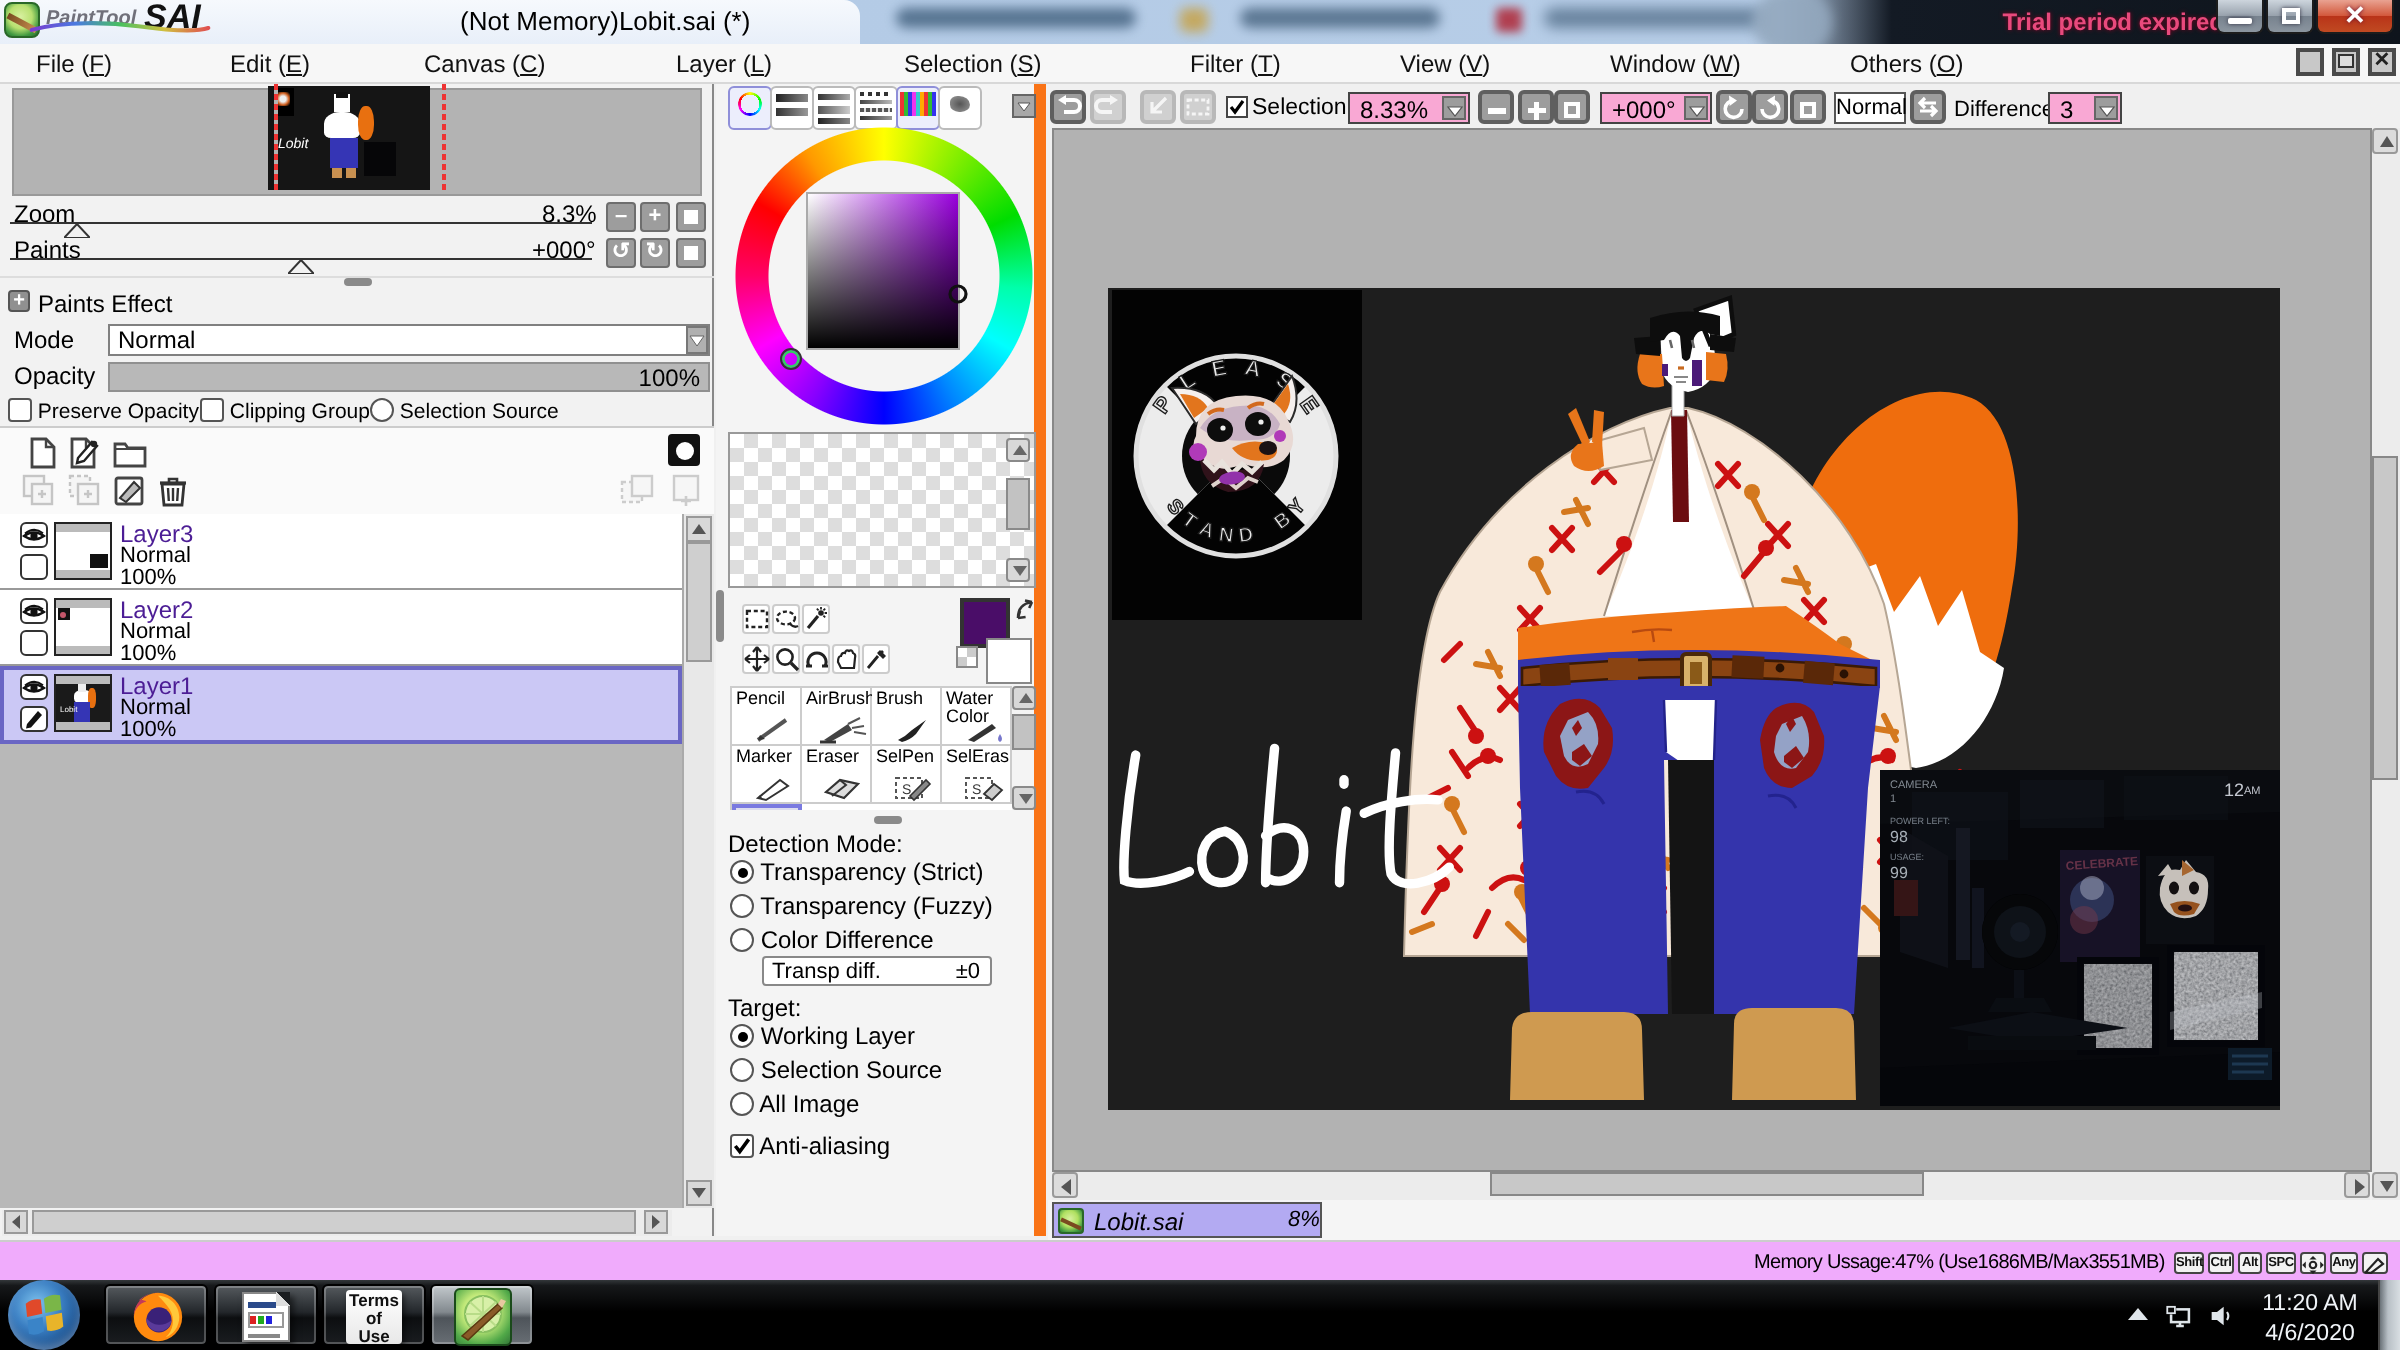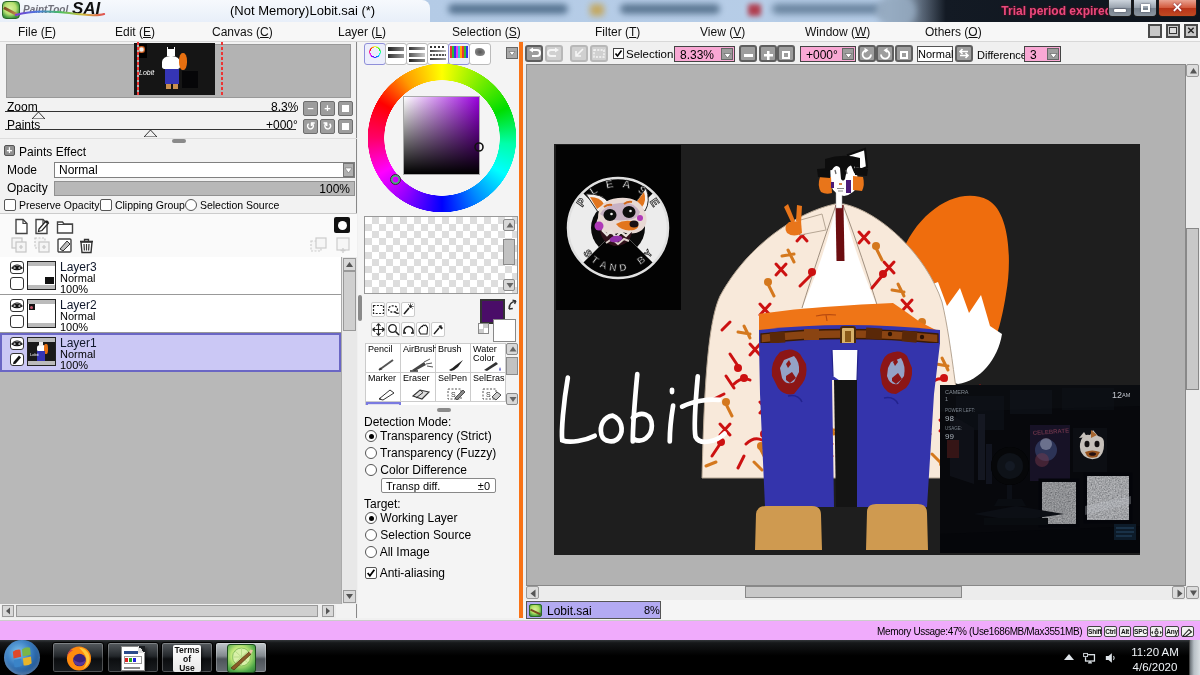--- a/index.html
+++ b/index.html
@@ -39,27 +39,27 @@
 .radio { width:12px; height:12px; background:#fff; border:1px solid #555; border-radius:50%; display:inline-block; vertical-align:-2px; }
 
 #layertools { left:0; top:171px; width:357px; height:46px; background:#fafafa; border-top:1px solid #ccc; border-bottom:1px solid #bbb; }
 
 #layerlist { left:0; top:215px; width:341px; height:347px; background:#b8b8b8; border-top:1px solid #888; }
 .layerrow { left:0; width:341px; height:38px; background:#fff; border-bottom:1px solid #999; }
 .layerrow.sel { background:#cbc8f5; border:2px solid #6a66c4; }
 .eyebox { left:10px; top:4px; width:14px; height:13px; border:1px solid #333; border-radius:3px; background:#fff; }
 .eyebox2 { left:10px; top:20px; width:14px; height:13px; border:1px solid #333; border-radius:3px; background:#fff; }
 .lthumb { left:27px; top:4px; width:29px; height:29px; border:1px solid #222; background:#fff; }
-.lname { left:60px; top:3px; font-size:12px; color:#0f172a; }
+.lname { left:60px; top:3px; font-size:12px; color:#4c1d95; }
 .lmode { left:60px; top:15px; font-size:11px; color:#000; }
 .lpct  { left:60px; top:26px; font-size:11px; color:#000; }
 #layer-vscroll { left:341px; top:215px; width:16px; height:347px; background:#e8e8e8; border-left:1px solid #aaa; }
 #layer-hscroll { left:1px; top:563px; width:335px; height:13px; background:#ececec; }
 
-#midpanel { left:358px; top:42px; width:165px; height:576px; background:#f4f4f4; border-right:4px solid #f97316; }
+#midpanel { left:358px; top:42px; width:165px; height:576px; background:#f4f4f4; border-right:6px solid #f97316; }
 .coloricon { top:3px; width:22px; height:22px; background:#fff; border:1px solid #bbb; border-radius:3px; }
 .coloricon.on { border:1px solid #8f8fd9; background:#eceefc; }
 
 .dm { font-size:12px; color:#000; }
 #wheel { left:9px; top:21px; width:150px; height:150px; border-radius:50%;
   background:conic-gradient(from 300deg,#f00,#f90 28deg,#ff0 60deg,#0d0 125deg,#0fa 155deg,#0ff 180deg,#08f 210deg,#00f 240deg,#80f 270deg,#f0f 300deg,#f06 330deg,#f00);
   -webkit-mask:radial-gradient(circle,transparent 57.5px,#000 58px,#000 74px,transparent 74.5px); mask:radial-gradient(circle,transparent 57.5px,#000 58px,#000 74px,transparent 74.5px);
   box-shadow:0 0 0 1px #ccc; }
 #svsq { left:45px; top:54px; width:77px; height:79px; border:1px solid #aaa;
   background:linear-gradient(to bottom, rgba(0,0,0,0), #000), linear-gradient(to right, #fff, #9900dd); }
@@ -82,21 +82,21 @@
 #canvasview { left:2px; top:22px; width:660px; height:522px; background:#b2b2b2; border:1px solid #888; }
 #vscroll { left:662px; top:22px; width:14px; height:536px; background:#ececec; }
 #hscroll { left:2px; top:544px; width:659px; height:14px; background:#ececec; }
 #thecanvas { left:30px; top:102px; width:586px; height:411px; background:#1e1e1e; }
 .qbtn { top:3px; width:18px; height:17px; background:#9d9d9d; border:2px solid #5f5f5f; border-radius:3px; }
 .qbtn.dis { opacity:.38; }
 .combo { height:16px; background:#f9a8d4; border:1px solid #444; font-size:12px; padding:1px 0 0 5px; }
 .combtn { position:absolute; right:1px; top:1px; width:12px; height:12px; background:#9d9d9d; border:1px solid #666; }
 .sbtn2 { width:13px; height:13px; background:#dcdcdc; border:1px solid #999; border-radius:2px; }
 
-#tabrow { left:524px; top:600px; width:676px; height:20px; background:#f5f5f5; }
+#tabrow { left:524px; top:600px; width:676px; height:20px; background:#f5f5f5;font-style:italic; }
 #saitab { left:2px; top:1px; width:135px; height:18px; background:#b3aaf2; border:1px solid #555; font-size:12px; }
 
 #statusbar { left:0; top:620px; width:1200px; height:20px; background:#f0abfc; border-top:1px solid #ccc; font-size:12px; }
 
 #taskbar { left:0; top:640px; width:1200px; height:35px; background:linear-gradient(#33373a 0%, #16181a 8%, #000 45%, #000 100%); }
 .tbtn { top:2px; width:52px; height:31px; border:1px solid #000; border-radius:3px; background:linear-gradient(#555a5e,#23272b 45%,#0c0e10 55%,#1a1d20); box-shadow:inset 0 0 0 1px rgba(255,255,255,.25); }
 .tbtn.on { background:linear-gradient(#c2c8cc,#82898e 45%,#4e545a 55%,#686e74); }
 .keybtn { top:5px; height:11px; background:#f2f2f2; border:1px solid #444; border-radius:2px; font-size:6.5px; font-weight:bold; color:#111; text-align:center; line-height:10px; letter-spacing:-.2px; }
 </style>
 </head>

